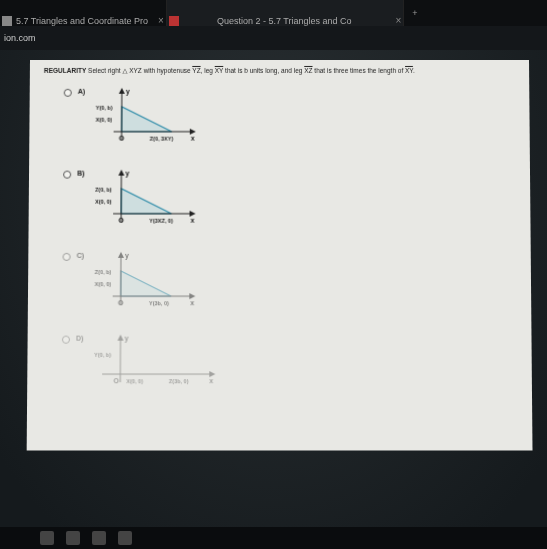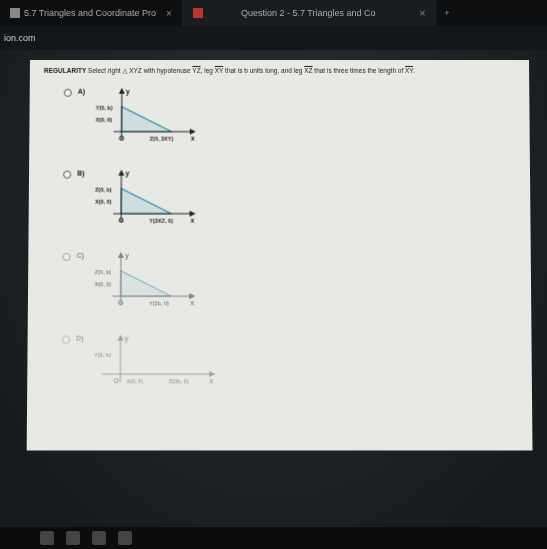--- a/index.html
+++ b/index.html
@@ -14,22 +14,22 @@
   .tabs {
     height: 26px;
     background: #0d0f11;
     display: flex;
     align-items: stretch;
     font-size: 9px;
     color: #aaa;
   }
   .tab {
     display: flex;
-    align-items: center;
-    padding: 0 10px;
+    align-items: flex-end;
+    padding: 0 2px;
     border-right: 1px solid #222;
     gap: 4px;
   }
   .tab.active { background: #1a1d20; gap: 38px; }
   .tab .favicon { width: 10px; height: 10px; }
   .tab .close { font-size: 10px; color: #888; margin-left: 6px; }
   .newtab { display:flex; align-items:center; padding:0 8px; color:#999; }
   .urlbar {
     height: 24px;
     background: #14171a;

